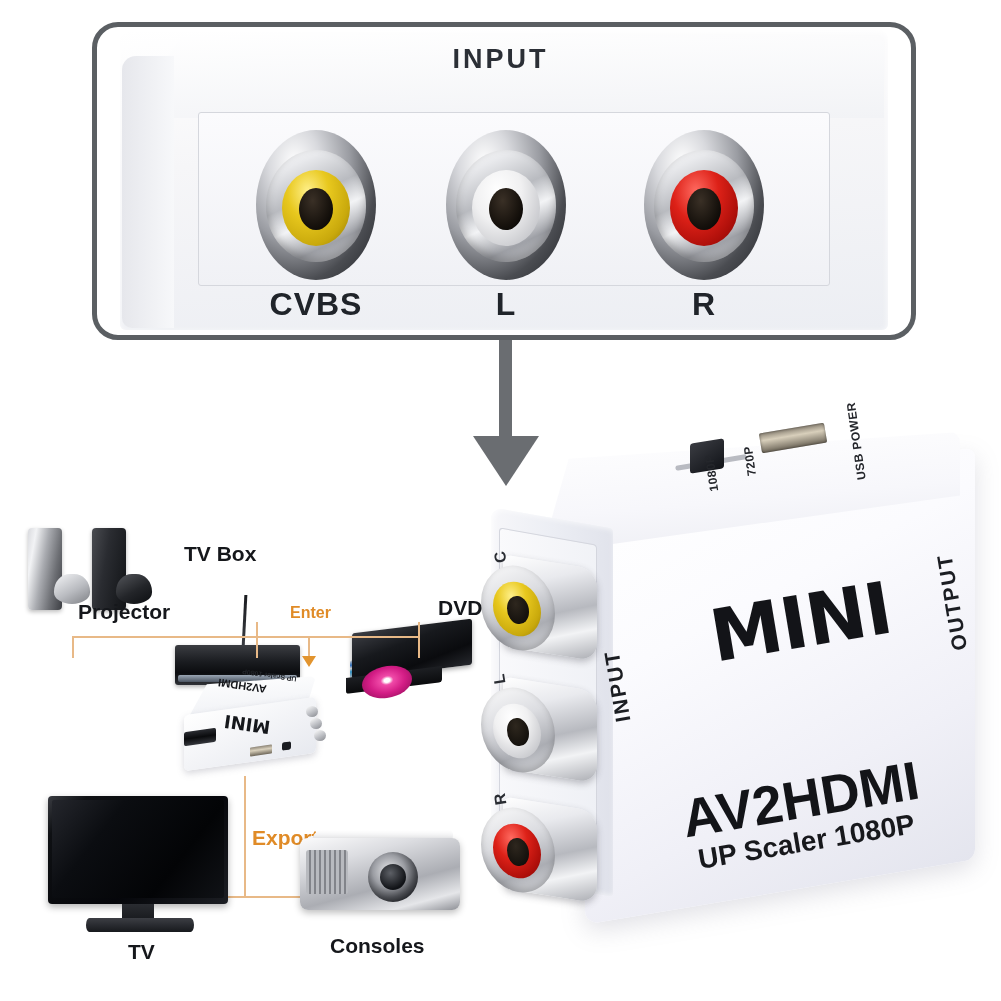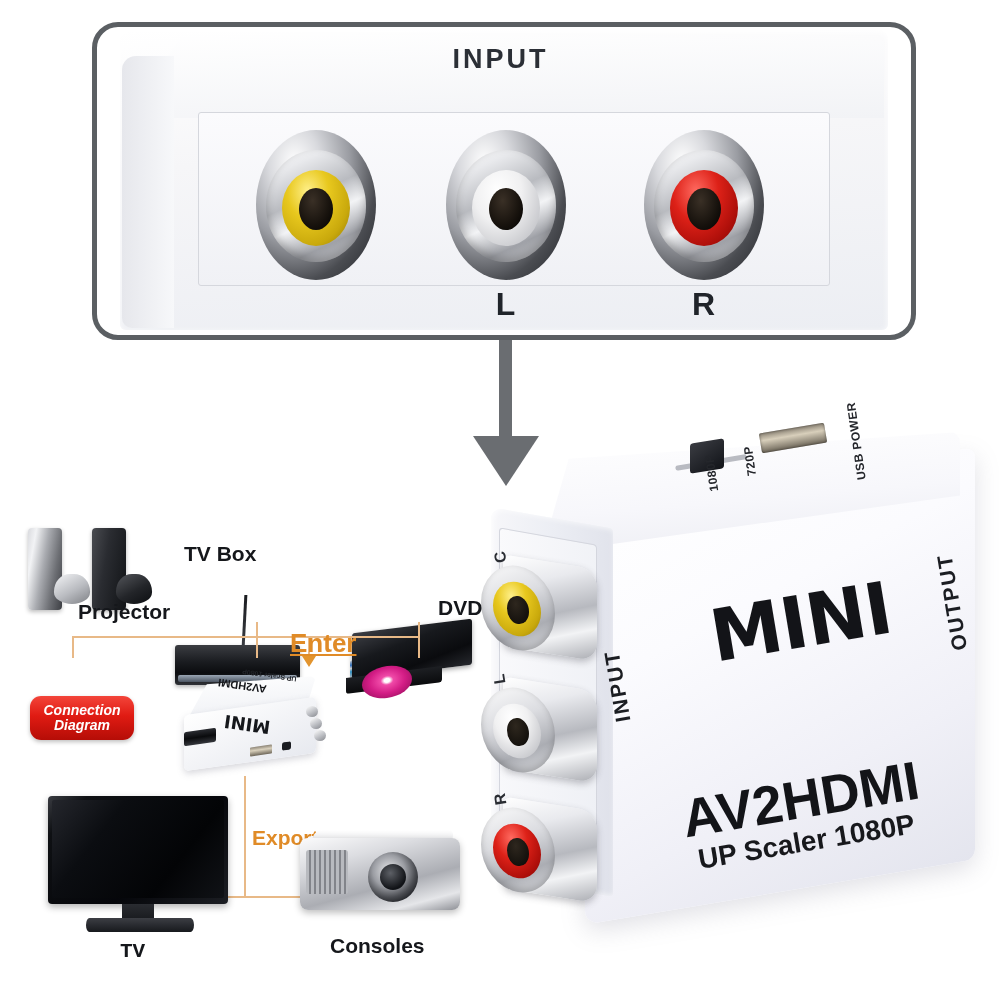--- a/index.html
+++ b/index.html
@@ -199,20 +199,21 @@
   <div class="inset"></div>
 
   <div class="input-title">INPUT</div>
 
   <div class="jack" style="left:250px;top:130px;">
     <div class="shell"></div>
     <div class="ring"></div>
     <div class="color c-yellow"></div>
     <div class="pin"></div>
   </div>
+  <div class="jlabel" style="left:236px;">CVBS</div>
 
   <div class="jack" style="left:440px;top:130px;">
     <div class="shell"></div>
     <div class="ring"></div>
     <div class="color c-white"></div>
     <div class="pin"></div>
   </div>
   <div class="jlabel" style="left:426px;">L</div>
 
   <div class="jack" style="left:638px;top:130px;">
@@ -265,24 +266,20 @@
 
     <div class="mini-word">MINI</div>
     <div class="av2-word">AV2HDMI</div>
     <div class="upscaler-word">UP Scaler 1080P</div>
     <div class="inp-word">INPUT</div>
     <div class="out-word">OUTPUT</div>
   </div>
 
   <div class="diagram">
 
-    <div class="badge">
-      <span>Connection</span>
-      <span>Diagram</span>
-    </div>
 
     <div class="xbox" style="left:28px;top:28px;width:34px;height:82px;"></div>
     <div class="pad pad-w" style="left:54px;top:74px;width:36px;height:30px;"></div>
     <div class="xbox-b" style="left:92px;top:28px;width:34px;height:82px;"></div>
     <div class="pad pad-b" style="left:116px;top:74px;width:36px;height:30px;"></div>
     <div class="lbl" style="left:78px;top:100px;font-size:21px;">Projector</div>
 
     <div class="antenna"></div>
     <div class="tvbox"></div>
     <div class="tvbox-strip"></div>
@@ -293,21 +290,21 @@
     <div class="dvd-tray"></div>
     <div class="disc"></div>
     <div class="lbl" style="left:438px;top:96px;font-size:21px;">DVD</div>
 
     <div class="ln" style="left:72px;top:136px;width:2px;height:22px;"></div>
     <div class="ln" style="left:256px;top:122px;width:2px;height:36px;"></div>
     <div class="ln" style="left:418px;top:122px;width:2px;height:36px;"></div>
     <div class="ln" style="left:72px;top:136px;width:348px;height:2px;"></div>
     <div class="ln" style="left:308px;top:136px;width:2px;height:24px;"></div>
     <div class="ah" style="left:302px;top:156px;border-left:7px solid transparent;border-right:7px solid transparent;border-top:11px solid #e2942e;"></div>
-    <div class="lbl-orange" style="left:290px;top:128px;font-size:26px;text-decoration:underline;">Enter</div>
+    <div class="lbl-orange" style="left:290px;top:104px;font-size:16px;">Enter</div>
 
     <div class="mini2">
       <div class="mini2-top"></div>
       <div class="mini2-face"></div>
       <div class="mini2-txt3">UP Scaler 1080P</div>
       <div class="mini2-txt1">AV2HDMI</div>
       <div class="mini2-txt2">MINI</div>
       <div class="hdmi"></div>
       <div class="usb2"></div>
       <div class="sw2"></div>
@@ -319,21 +316,21 @@
     <div class="ln" style="left:244px;top:276px;width:2px;height:122px;"></div>
     <div class="ln" style="left:136px;top:396px;width:192px;height:2px;"></div>
     <div class="ah" style="left:126px;top:390px;border-top:7px solid transparent;border-bottom:7px solid transparent;border-right:11px solid #e2942e;"></div>
     <div class="ah" style="left:326px;top:390px;border-top:7px solid transparent;border-bottom:7px solid transparent;border-left:11px solid #e2942e;"></div>
     <div class="lbl-orange" style="left:252px;top:326px;font-size:21px;">Export</div>
 
     <div class="tv"></div>
     <div class="tv-screen"></div>
     <div class="tv-neck"></div>
     <div class="tv-base"></div>
-    <div class="lbl" style="left:120px;top:440px;font-size:21px;font-family:Liberation Mono, monospace;">TV</div>
+    <div class="lbl" style="left:128px;top:440px;font-size:21px;">TV</div>
 
     <div class="proj-top"></div>
     <div class="proj"></div>
     <div class="proj-vent"></div>
     <div class="proj-lens"></div>
     <div class="proj-lens2"></div>
     <div class="lbl" style="left:330px;top:434px;font-size:21px;">Consoles</div>
 
   </div>
 </div>

